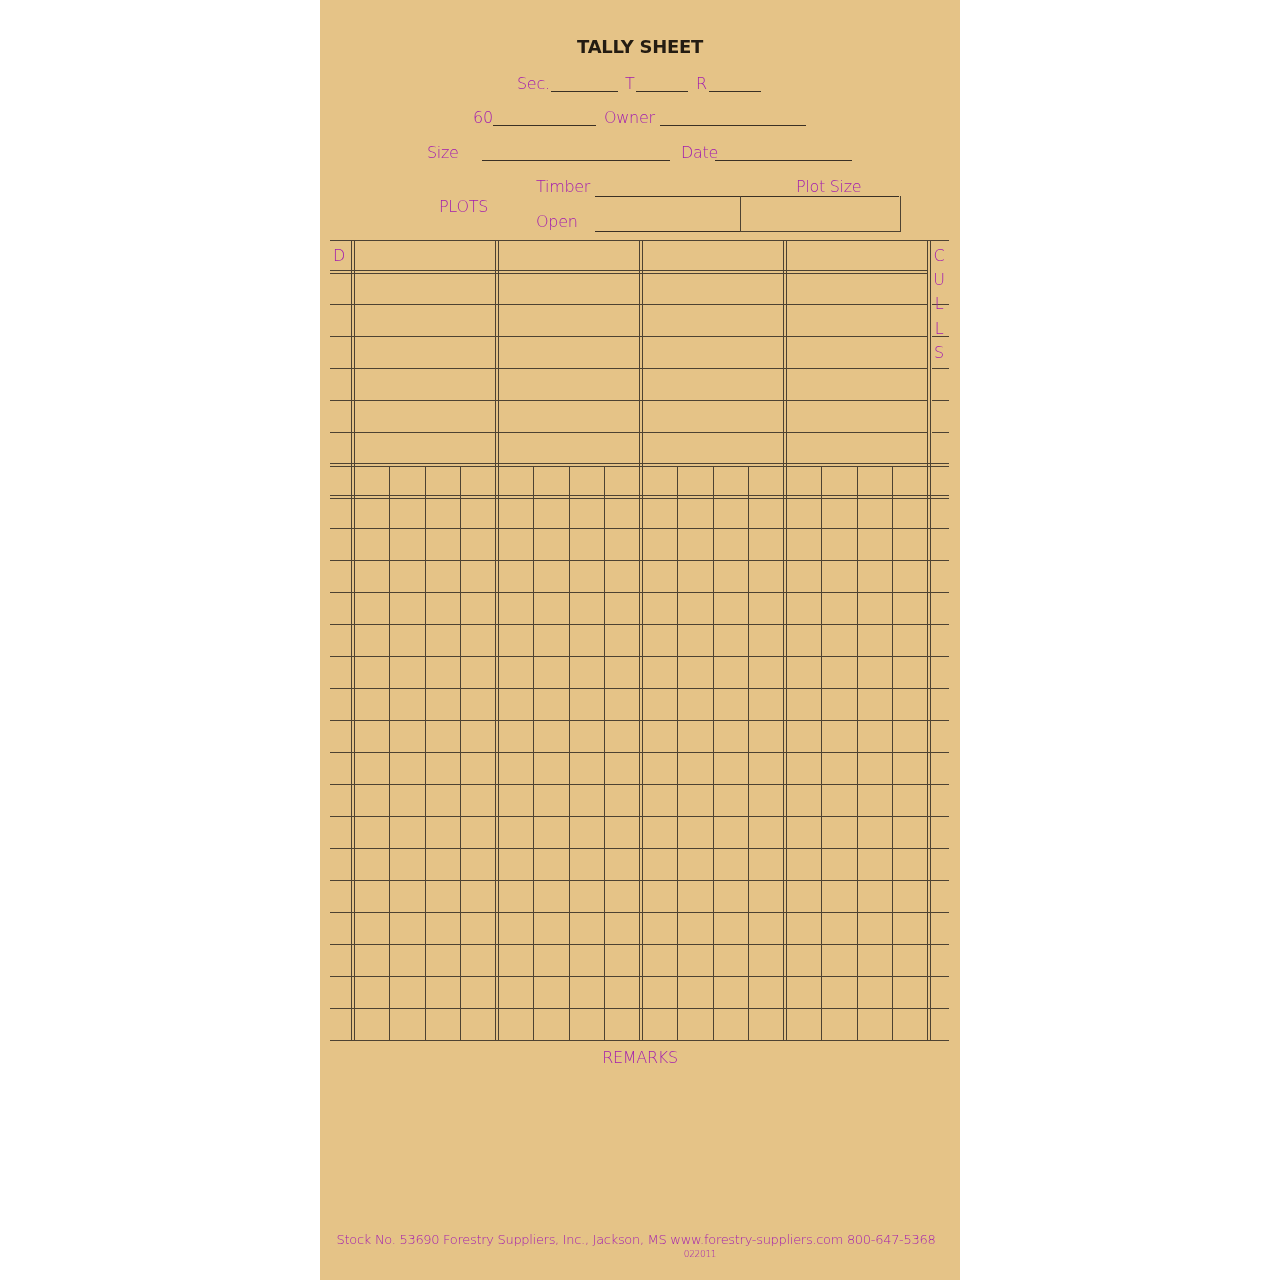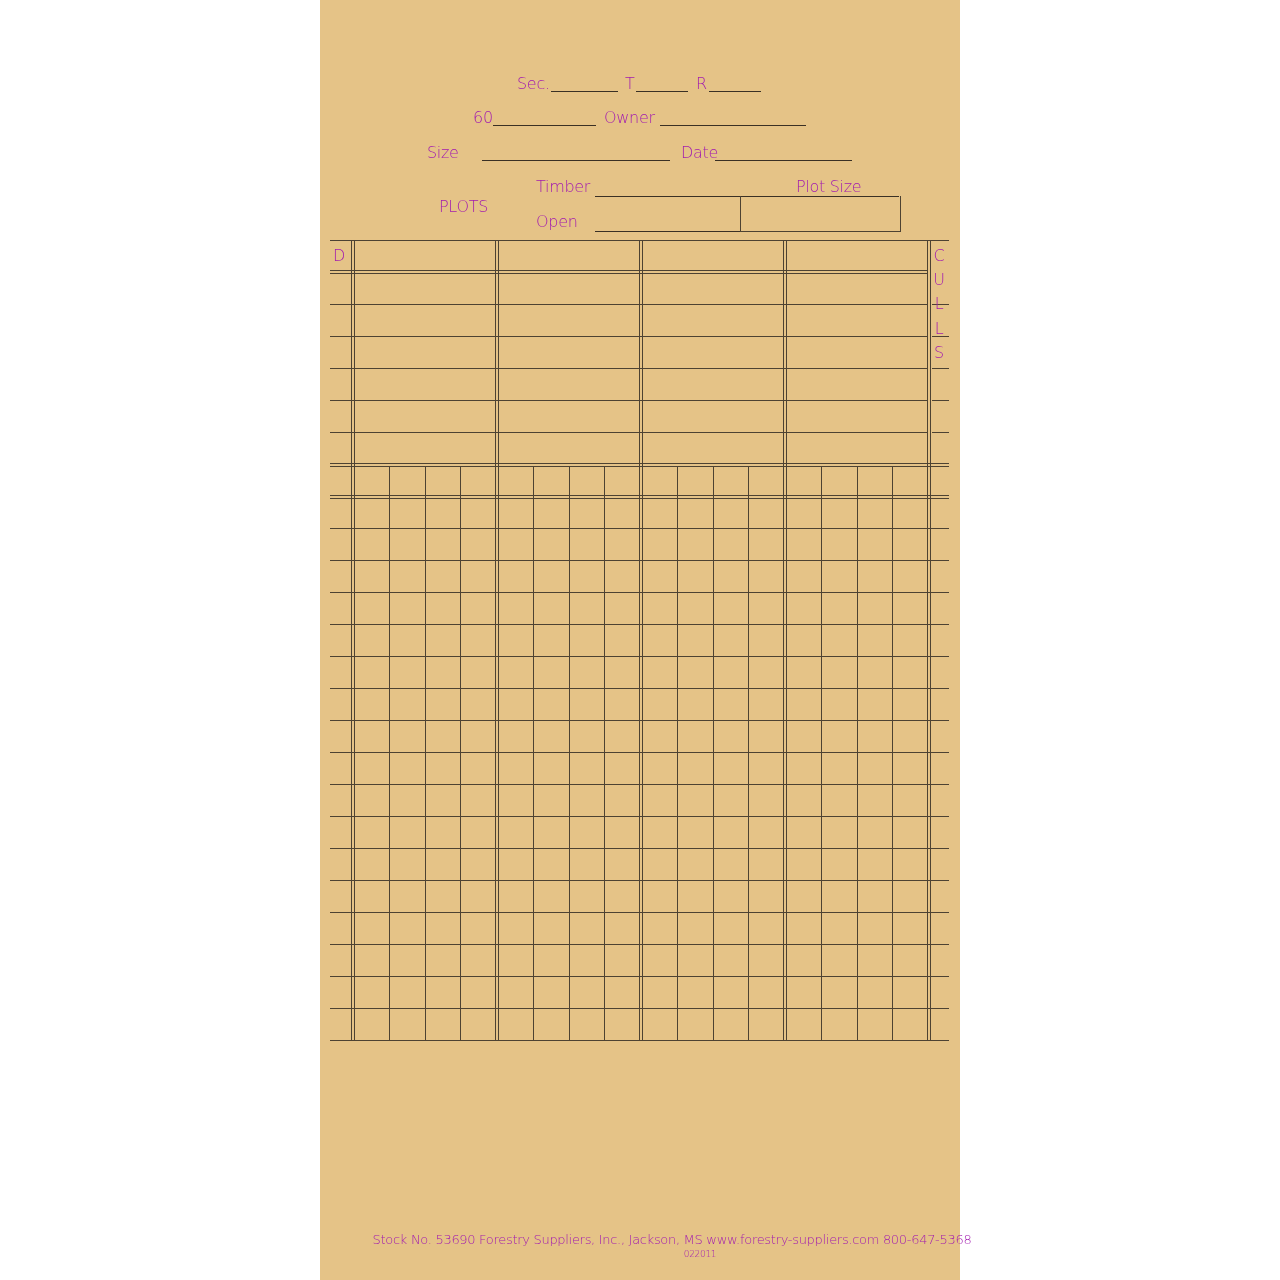--- a/index.html
+++ b/index.html
@@ -34,29 +34,30 @@
     .lbl { font-size: 16px; }
     .blank {
       position: absolute;
       height: 0;
       border-bottom: 1.2px solid #3a3024;
     }
     .hl { position: absolute; height: 0; border-top: 1px solid #4d4232; }
     .vl { position: absolute; width: 0; border-left: 1px solid #4d4232; }
     .box { position: absolute; border: 1px solid #4d4232; border-top: none; }
     .culls-letter { position: absolute; font-size: 16px; left: 613px; width: 12px; text-align: center; }
-    .footer { font-size: 13px; left: 0; width: 632px; text-align: center; top: 1232px; padding-left: 36px; }
+    .footer { font-size: 13px; left: 0; width: 632px; text-align: center; top: 1232px; }
     .footer-code { font-size: 9px; left: 0; width: 760px; text-align: center; top: 1249px; }
     .remarks { font-size: 16px; left: 0; width: 640px; text-align: center; top: 1048px; }
   </style>
 </head>
 <body>
 
 <div class="sheet" id="sheet">
 
+  <div class="txt title">TALLY SHEET</div>
 
   <div class="txt lbl" style="left:197px; top:74px;">Sec.</div>
   <div class="blank" style="left:231px; top:91px; width:67px;"></div>
   <div class="txt lbl" style="left:305px; top:74px;">T</div>
   <div class="blank" style="left:316px; top:91px; width:52px;"></div>
   <div class="txt lbl" style="left:376px; top:74px;">R</div>
   <div class="blank" style="left:389px; top:91px; width:52px;"></div>
 
   <div class="txt lbl" style="left:153px; top:108px;">60</div>
   <div class="blank" style="left:173px; top:125px; width:103px;"></div>
@@ -136,16 +137,17 @@
     </div>
 
   <div class="txt lbl" style="left:13px; top:246px;">D</div>
 
   <div class="culls-letter txt" style="top:246px;">C</div>
   <div class="culls-letter txt" style="top:270px;">U</div>
   <div class="culls-letter txt" style="top:294px;">L</div>
   <div class="culls-letter txt" style="top:319px;">L</div>
   <div class="culls-letter txt" style="top:343px;">S</div>
 
+  <div class="txt remarks">REMARKS</div>
 
   <div class="txt footer">Stock No. 53690  Forestry Suppliers, Inc., Jackson, MS  www.forestry-suppliers.com  800-647-5368</div>
   <div class="txt footer-code">022011</div>
 </div>
 
 </body></html>

